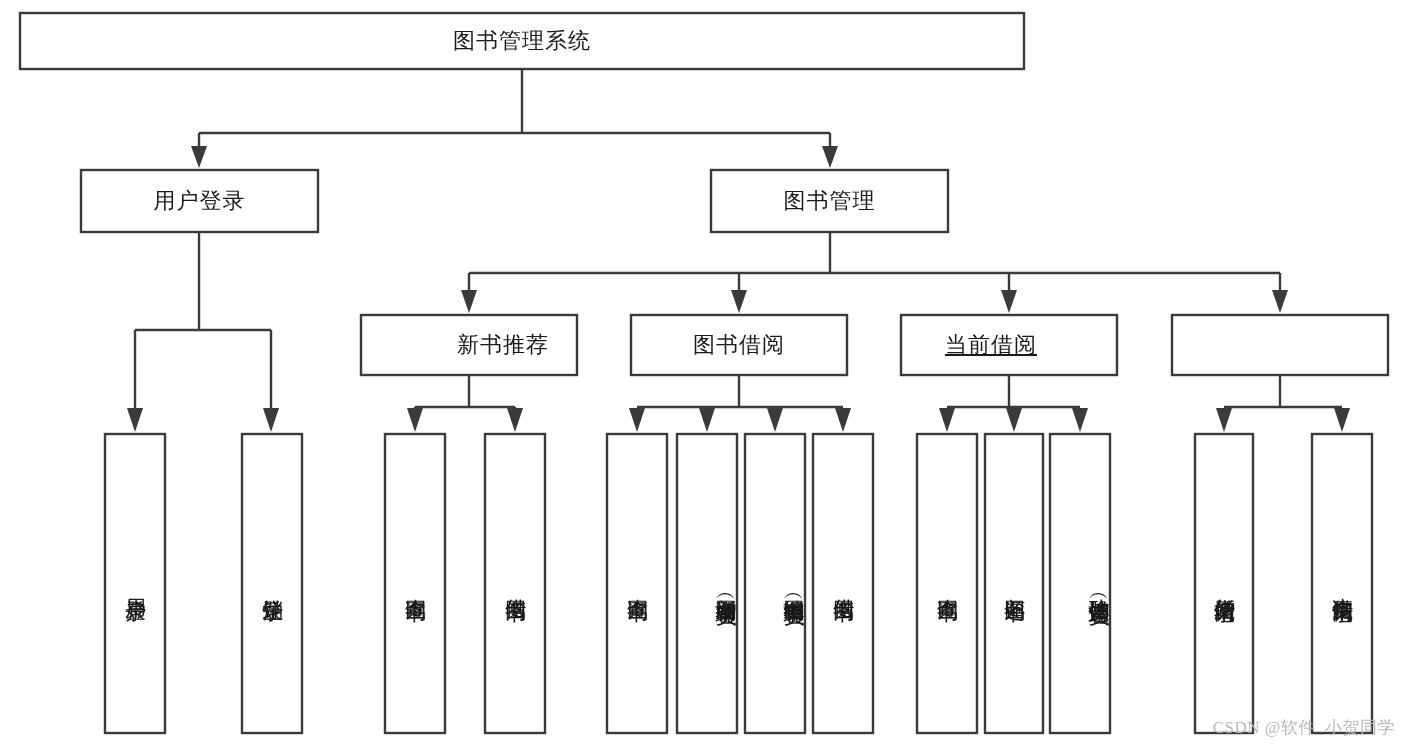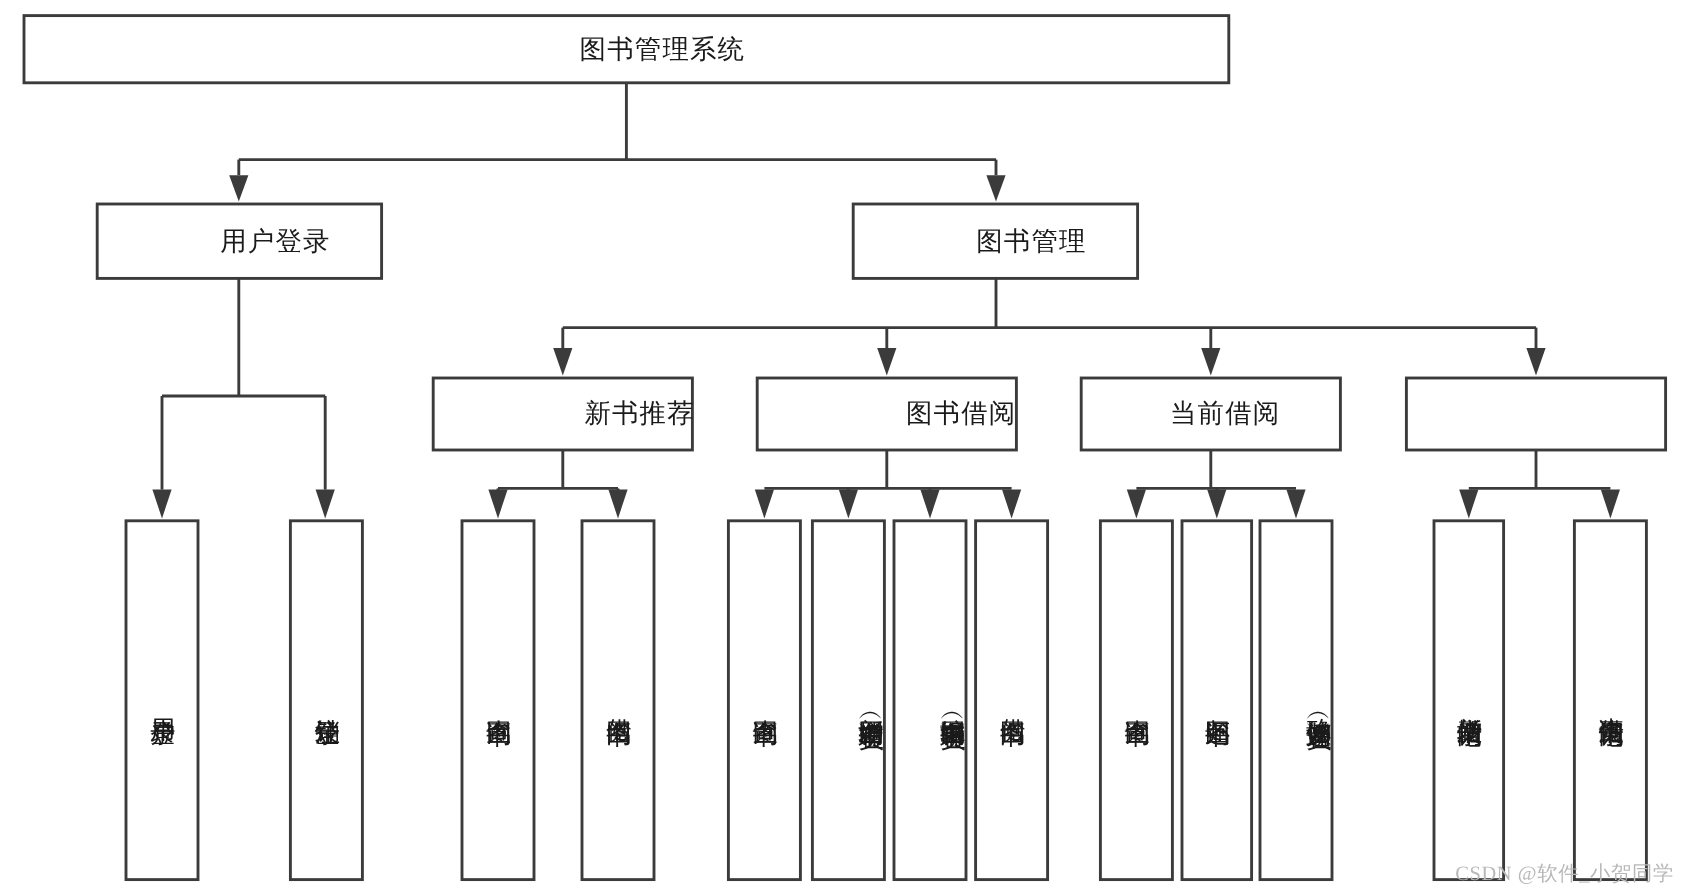--- a/index.html
+++ b/index.html
@@ -60,21 +60,20 @@
   .hlabel-wrap {
     position: absolute;
     display: flex;
     align-items: center;
     justify-content: center;
     font-size: 22px;
     color: #1a1a1a;
     letter-spacing: 1px;
     pointer-events: none;
     font-family: "DejaVu Sans", "Liberation Sans", sans-serif;
-    padding-left: 30px;
   }
   .watermark {
     position: absolute;
     right: 10px;
     bottom: 8px;
     font-size: 17px;
     color: #b8b8b8;
     letter-spacing: 0.5px;
     font-family: Liberation Serif, serif;
     white-space: nowrap;
@@ -182,22 +181,22 @@
     <rect class="node-box" x="1195" y="434" width="58" height="299"></rect>
     <rect class="node-box" x="1312" y="434" width="60" height="299"></rect>
   </svg>
 
   <div class="hlabel-wrap" style="left:20px; top:13px; width:1004px; height:56px;">图书管理系统</div>
 
   <div class="hlabel-wrap" style="left:81px; top:170px; width:237px; height:62px;">用户登录</div>
   <div class="hlabel-wrap" style="left:711px; top:170px; width:237px; height:62px;border-radius:25px;">图书管理</div>
 
   <div class="hlabel-wrap" style="left:361px; top:315px; width:216px; height:60px;margin-left:34px;">新书推荐</div>
-  <div class="hlabel-wrap" style="left:631px; top:315px; width:216px; height:60px;margin-left:32px;">图书借阅</div>
-  <div class="hlabel-wrap" style="left:901px; top:315px; width:180px; height:60px;">当前借阅</div>
+  <div class="hlabel-wrap" style="left:631px; top:315px; width:216px; height:60px;">图书借阅</div>
+  <div class="hlabel-wrap" style="left:901px; top:315px; width:180px; height:60px;text-decoration:underline;">当前借阅</div>
 
   <div class="vlabel-wrap" style="left:105px; top:434px; width:60px; height:299px;">用户登录</div>
   <div class="vlabel-wrap" style="left:242px; top:434px; width:60px; height:299px;">注销登录</div>
   <div class="vlabel-wrap" style="left:385px; top:434px; width:60px; height:299px;">查询图书</div>
   <div class="vlabel-wrap" style="left:485px; top:434px; width:60px; height:299px;">借阅图书</div>
   <div class="vlabel-wrap" style="left:607px; top:434px; width:60px; height:299px;">查询图书</div>
   <div class="vlabel-wrap" style="left:677px; top:434px; width:60px; height:299px; align-items:flex-start; padding-top:6px; box-sizing:border-box;">新增图书（管理员）</div>
   <div class="vlabel-wrap" style="left:745px; top:434px; width:60px; height:299px; align-items:flex-start; padding-top:6px; box-sizing:border-box;">编辑图书（管理员）</div>
   <div class="vlabel-wrap" style="left:813px; top:434px; width:60px; height:299px;">借阅图书</div>
   <div class="vlabel-wrap" style="left:917px; top:434px; width:60px; height:299px;">查询图书</div>

